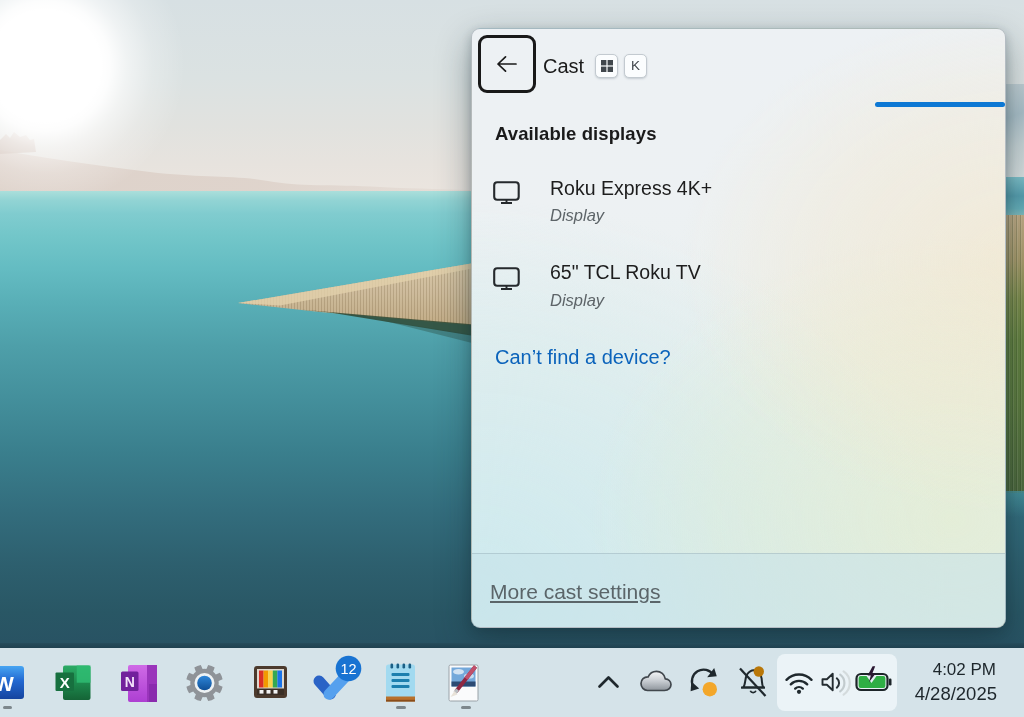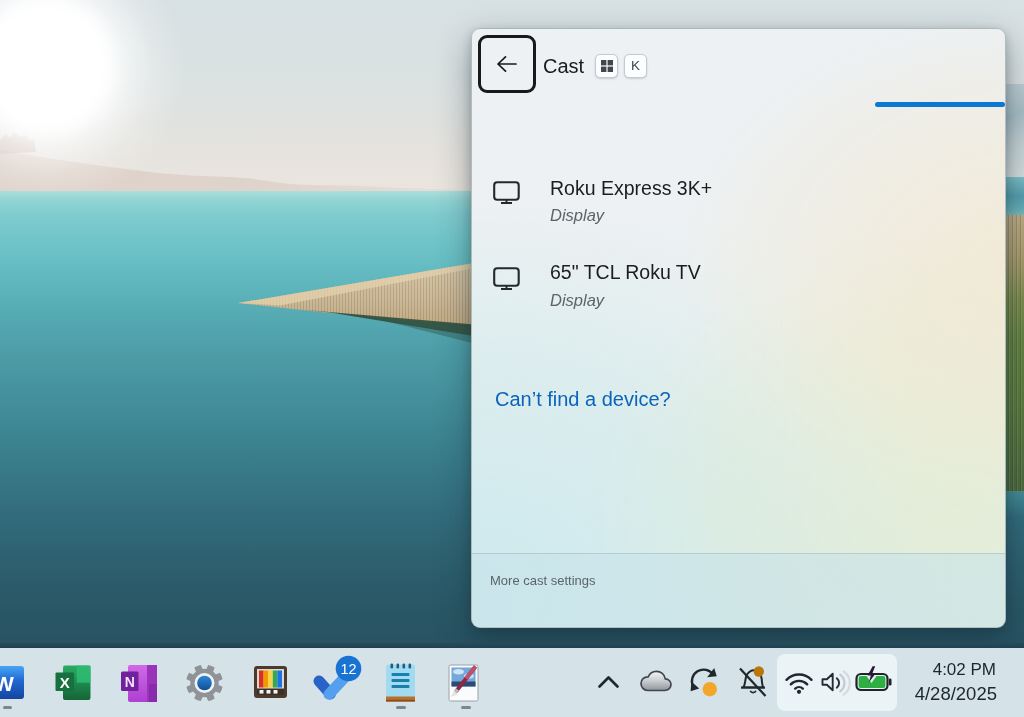--- a/index.html
+++ b/index.html
@@ -41,32 +41,32 @@
   background:
     radial-gradient(100% 65% at 104% 39%, rgba(244,229,197,0.62) 0%, rgba(244,229,197,0.3) 40%, rgba(244,229,197,0) 65%),
     radial-gradient(100% 70% at 90% 82%, rgba(226,236,198,0.55) 0%, rgba(226,236,198,0.26) 44%, rgba(226,236,198,0) 68%),
     radial-gradient(130% 95% at 0% 95%, rgba(203,233,238,0.9) 0%, rgba(203,233,238,0.4) 45%, rgba(203,233,238,0) 70%),
     linear-gradient(to bottom, #edf1f4 0%, #edf1f3 30%, #eaf0ee 60%, #e2eeee 100%);
   border:1px solid rgba(110,125,135,0.45);
   box-shadow:0 14px 34px rgba(20,40,50,0.42), 0 3px 10px rgba(20,40,50,0.22); }
 #pfoot { position:absolute; left:0; bottom:0; width:100%; height:74px;
   background:rgba(198,226,233,0.55); border-top:1px solid rgba(90,115,125,0.22);
   border-radius:0 0 8px 8px; }
-#pfoot span { position:absolute; left:18px; top:16px; font-size:13px; color:#5b6569; line-height:21px; }
+#pfoot span { position:absolute; left:18px; top:27px; font-size:21px; color:#5b6569; line-height:21px;text-decoration:underline; }
 #backbtn { position:absolute; left:6px; top:6px; width:58px; height:58px; border:3px solid #191919; border-radius:9px; }
 #casttitle { position:absolute; left:71px; top:26px; font-size:20px; line-height:22px; color:#1a1a1a; }
 .keybox { position:absolute; top:25px; width:23px; height:24px; background:#fbfdfe; border:1.5px solid #c3cad0; border-radius:5px; box-shadow:0 1px 2px rgba(140,150,160,0.4); }
 #winkey { left:123px; }
 #kkey { left:152px; text-align:center; font-size:13.5px; color:#40464b; line-height:21px; font-weight:400;}
 #bluetab { position:absolute; left:403px; top:73px; width:130px; height:4.5px; background:#0d78d4; border-radius:2.5px; }
 #avail { position:absolute; left:23px; top:95px; font-size:18.5px; font-weight:bold; color:#1a1a1a; letter-spacing:0.1px; line-height:20px; }
 .devname { position:absolute; left:78px; font-size:19.5px; color:#1d1d1d; line-height:21px; }
 .devsub { position:absolute; left:78px; font-size:16.5px; color:#5d6468; line-height:18px;font-style:italic; }
 .monico { position:absolute; left:21px; }
-#cantfind { position:absolute; left:23px; top:318px; font-size:20px; color:#0b63bb; line-height:21px;margin-top:42px; }
+#cantfind { position:absolute; left:23px; top:318px; font-size:20px; color:#0b63bb; line-height:21px; }
 </style>
 </head>
 <body>
 <div id="stage">
 
   <div class="abs" id="sky"></div>
   <svg class="abs" id="hills" viewBox="0 0 1024 193">
     <defs>
       <linearGradient id="hillfade" x1="0" y1="0" x2="1" y2="0">
         <stop offset="0" stop-color="#ddd1c9" stop-opacity="0.95"></stop>
@@ -114,26 +114,27 @@
     <div class="keybox" id="winkey">
       <svg width="12" height="12" viewBox="0 0 12 12" style="position:absolute;left:4.5px;top:5px;">
         <rect x="0" y="0" width="5.4" height="5.4" fill="#41474c"></rect>
         <rect x="6.6" y="0" width="5.4" height="5.4" fill="#41474c"></rect>
         <rect x="0" y="6.6" width="5.4" height="5.4" fill="#41474c"></rect>
         <rect x="6.6" y="6.6" width="5.4" height="5.4" fill="#41474c"></rect>
       </svg>
     </div>
     <div class="keybox" id="kkey">K</div>
     <div id="bluetab"></div>
+    <div id="avail">Available displays</div>
 
     <svg class="monico" width="28" height="24" viewBox="0 0 28 24" style="top:152px;">
       <rect x="1.2" y="1.2" width="24.5" height="17.5" rx="3" fill="none" stroke="#25292c" stroke-width="2.1"></rect>
       <path d="M13.5,19 V21.8 M8,22 H19" stroke="#25292c" stroke-width="1.9" fill="none"></path>
     </svg>
-    <div class="devname" style="top:149px;">Roku Express 3K+</div>
+    <div class="devname" style="top:149px;">Roku Express 4K+</div>
     <div class="devsub" style="top:177px;">Display</div>
 
     <svg class="monico" width="28" height="24" viewBox="0 0 28 24" style="top:238px;">
       <rect x="1.2" y="1.2" width="24.5" height="17.5" rx="3" fill="none" stroke="#25292c" stroke-width="2.1"></rect>
       <path d="M13.5,19 V21.8 M8,22 H19" stroke="#25292c" stroke-width="1.9" fill="none"></path>
     </svg>
     <div class="devname" style="top:233px;">65" TCL Roku TV</div>
     <div class="devsub" style="top:262px;">Display</div>
 
     <div id="cantfind">Can’t find a device?</div>

